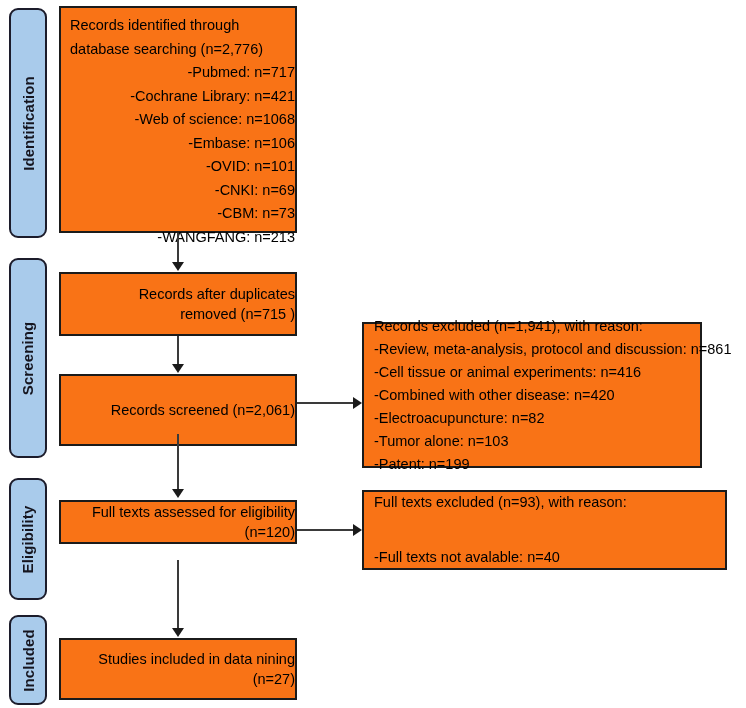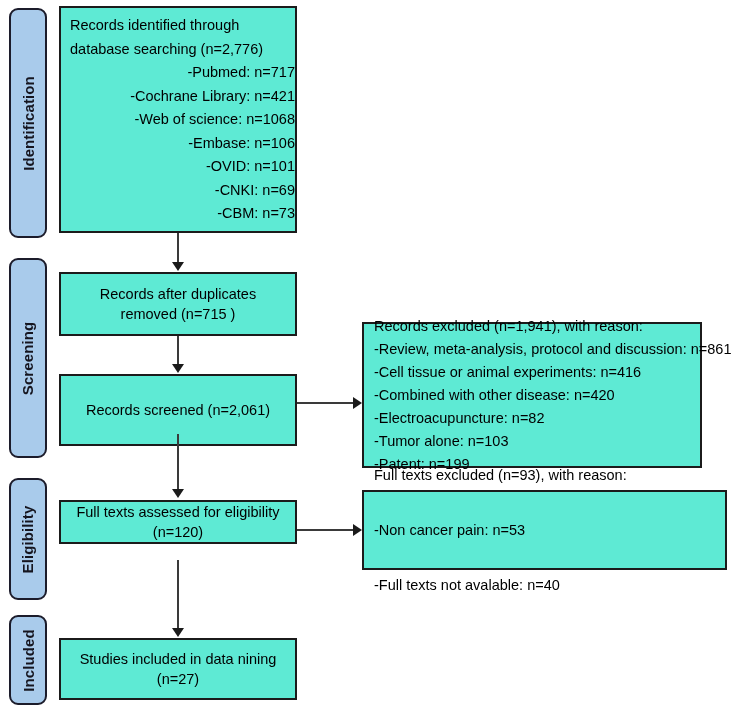--- a/index.html
+++ b/index.html
@@ -41,32 +41,32 @@
     font-weight: bold;
     font-size: 15px;
     letter-spacing: 0.1px;
     color: #15151f;
   }
 
   
   .flow-box {
     position: absolute;
     box-sizing: border-box;
-    background: #5eead4;
+    background: #f97316;
     border: 2px solid #1b1b1b;
     display: flex;
     flex-direction: column;
     justify-content: center;
   }
   .flow-box .line {
     font-size: 14.5px;
     line-height: 20px;
     white-space: pre;
   }
-  .center .line { text-align: center; }
+  .center .line { text-align: right; }
   .left .line   { text-align: left; }
 
   .box-ident { padding: 6px 0 6px 9px; justify-content: flex-start; }
   .box-ident .line { text-align: left; line-height: 23.5px; }
   .box-ident .indent { padding-left: 28px; text-align: right; }
 
   .box-right { padding-left: 10px; }
   .box-right .line { line-height: 23px; }
 
   
@@ -120,20 +120,21 @@
   <div class="flow-box left box-ident" style="left:59px; top:6px; width:238px; height:227px;">
     <div class="line">Records identified through</div>
     <div class="line">database searching (n=2,776)</div>
     <div class="line indent">-Pubmed: n=717</div>
     <div class="line indent">-Cochrane Library: n=421</div>
     <div class="line indent">-Web of science: n=1068</div>
     <div class="line indent">-Embase: n=106</div>
     <div class="line indent">-OVID: n=101</div>
     <div class="line indent">-CNKI: n=69</div>
     <div class="line indent">-CBM: n=73</div>
+    <div class="line indent">-WANGFANG: n=213</div>
   </div>
 
   <div class="vline" style="left:177px; top:233px; height:33px;"></div>
   <div class="arrow-down" style="left:172px; top:262px;"></div>
 
   <div class="flow-box center" style="left:59px; top:272px; width:238px; height:64px;">
     <div class="line">Records after duplicates</div>
     <div class="line">removed (n=715 )</div>
   </div>
 
@@ -163,21 +164,20 @@
   <div class="flow-box center" style="left:59px; top:500px; width:238px; height:44px;">
     <div class="line">Full texts assessed for eligibility</div>
     <div class="line">(n=120)</div>
   </div>
 
   <div class="hline" style="left:297px; top:529px; width:58px;"></div>
   <div class="arrow-right" style="left:353px; top:524px;"></div>
 
   <div class="flow-box left box-right" style="left:362px; top:490px; width:365px; height:80px;gap:32px;">
     <div class="line">Full texts excluded (n=93), with reason:</div>
-    <div class="line">-Non cancer pain: n=53</div>
     <div class="line">-Full texts not avalable: n=40</div>
   </div>
 
   <div class="vline" style="left:177px; top:560px; height:70px;"></div>
   <div class="arrow-down" style="left:172px; top:628px;"></div>
 
   <div class="flow-box center" style="left:59px; top:638px; width:238px; height:62px;">
     <div class="line">Studies included in data nining</div>
     <div class="line">(n=27)</div>
   </div>

